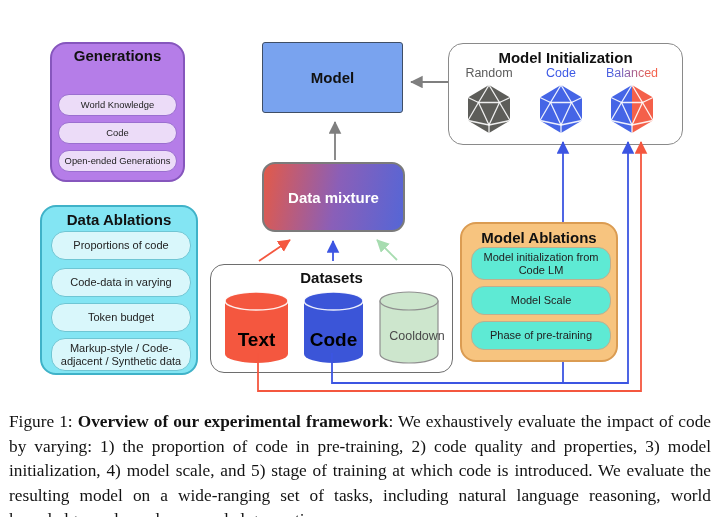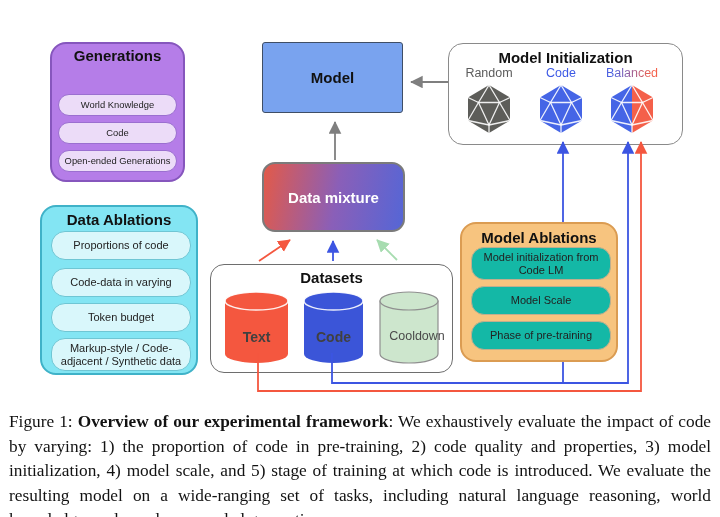--- a/index.html
+++ b/index.html
@@ -28,26 +28,26 @@
   .lbl-code{color:#3d5ae5;}
   .lbl-balanced{background:linear-gradient(90deg,#4a5fe0 20%,#f4604a 80%);
                 -webkit-background-clip:text;background-clip:text;color:transparent;}
   
   .dm-box{left:262px;top:162px;width:143px;height:70px;border:2px solid #7b7b7b;border-radius:13px;
           background:linear-gradient(100deg,#e25a49 0%,#8a5fb8 52%,#5566d6 100%);
           display:flex;align-items:center;justify-content:center;}
   .dm-label{color:#fff;font-weight:bold;font-size:15px;}
   
   .ma-box{left:460px;top:175px;width:158px;height:140px;background:#f7c47f;border:2px solid #db9c52;border-radius:16px;z-index:3;margin-top:47px;}
-  .ma-pill{left:9px;width:140px;background:#14b8a6;border:1px solid #bfae8e;border-radius:13px;font-size:11px;}
+  .ma-pill{left:9px;width:140px;background:#5eead4;border:1px solid #bfae8e;border-radius:13px;font-size:11px;}
   
   .ds-box{left:210px;top:264px;width:243px;height:109px;background:#fff;border:1.5px solid #6e6e6e;border-radius:14px;}
   .cyl{position:absolute;top:26px;height:74px;}
   .cyl svg{position:absolute;left:0;top:0;}
-  .cyl-label{position:absolute;left:0;right:0;top:38px;text-align:center;font-weight:bold;font-size:14px;color:#404040;}
+  .cyl-label{position:absolute;left:0;right:0;top:38px;text-align:center;font-weight:bold;font-size:19px;color:#000000;}
   .cyl-label.dark{color:#4a4a4a;font-size:12.5px;font-weight:normal;}
   
   .lines{position:absolute;left:0;top:0;z-index:2;pointer-events:none;}
   
   .caption{position:absolute;top:405px;left:0;width:720px;box-sizing:border-box;padding:5px 9px 0 9px;
            font-family:"Liberation Serif",serif;font-size:17.3px;line-height:24.6px;color:#121212;
            text-align:justify;}
 </style>
 </head>
 <body>

